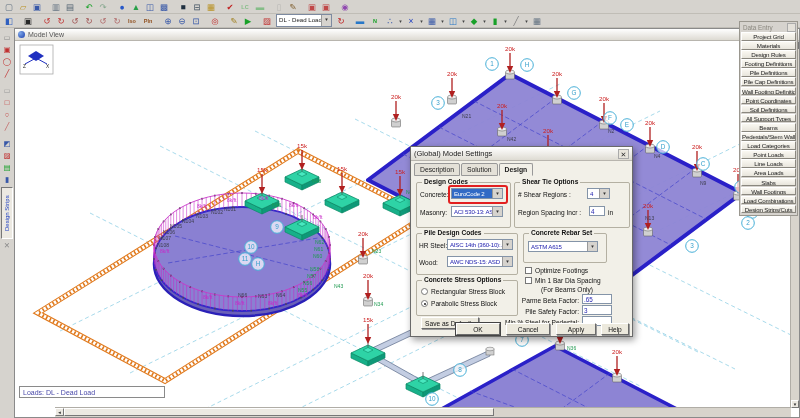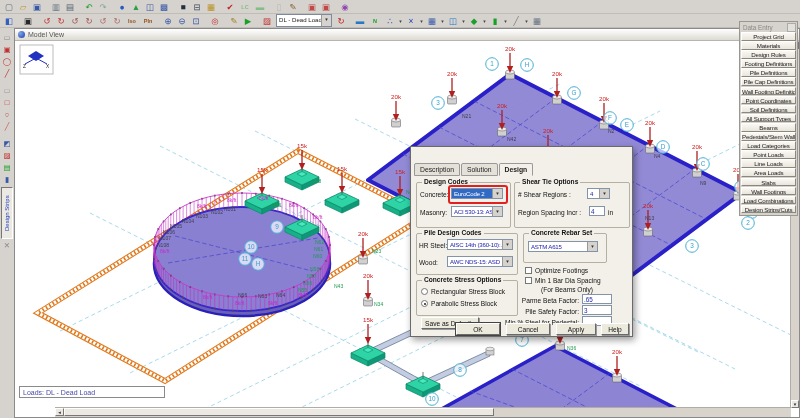--- a/index.html
+++ b/index.html
@@ -812,20 +812,24 @@
       <button class="deitem">Line Loads</button>
       <button class="deitem">Area Loads</button>
       <button class="deitem">Slabs</button>
       <button class="deitem">Wall Footings</button>
       <button class="deitem">Load Combinations</button>
       <button class="deitem">Design Strips/Cuts</button>
     </div>
 </div>
 
 <div id="dlg">
+  <div id="dlgtitle">
+    <span>(Global) Model Settings</span>
+    <button id="dlgx">✕</button>
+  </div>
   <div class="tabs">
     <span class="tab">Description</span>
     <span class="tab">Solution</span>
     <span class="tab active">Design</span>
   </div>
 
   <div class="gbox" style="left:5px;top:35px;width:93px;height:44px;">
     <span class="gt">Design Codes</span>
   </div>
   <span class="lbl" style="left:9px;top:44px;">Concrete:</span>

